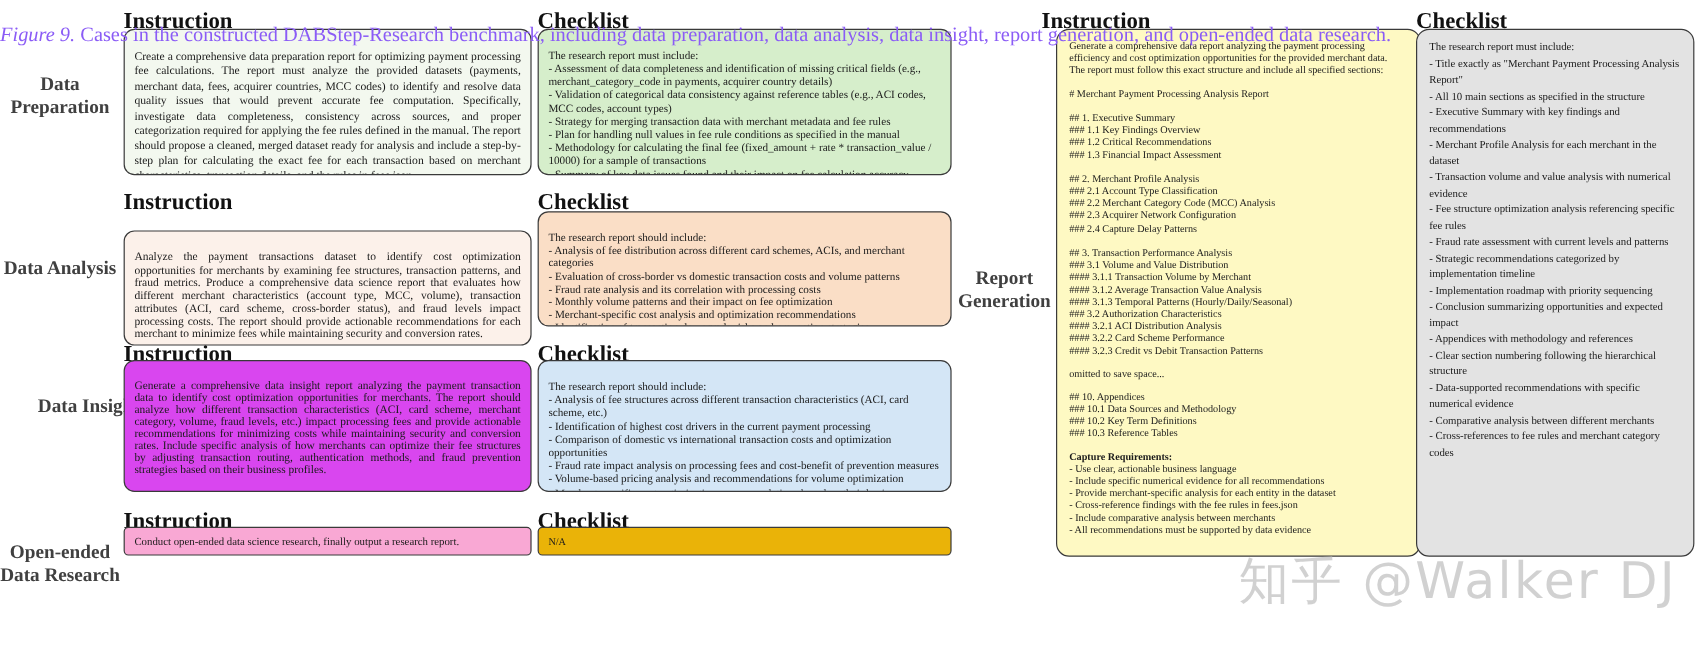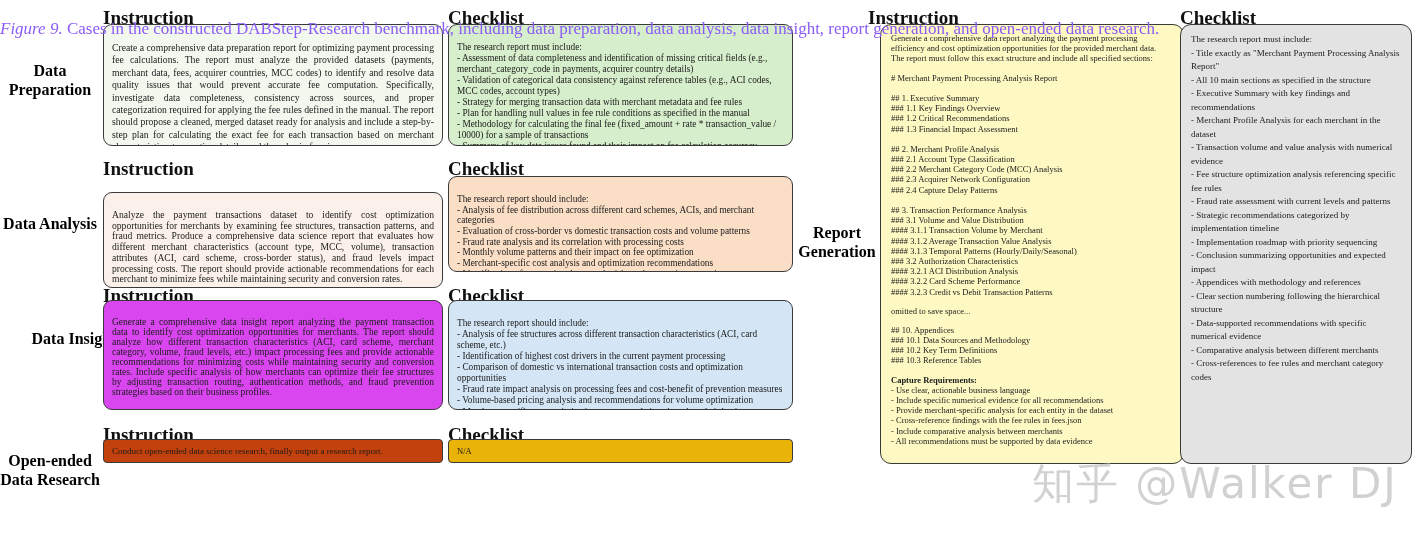--- a/index.html
+++ b/index.html
@@ -5,21 +5,21 @@
   html,body { margin:0; padding:0; background:#ffffff; }
   .figure-wrap {
     position:relative; width:1421px; height:554px; background:#ffffff;
     font-family:"Liberation Serif", serif; color:#111; overflow:hidden;
   }
   .col-header {
     position:absolute; text-align:left; font-size:19px; color:#111;font-weight:bold;
   }
   .row-label {
     position:absolute; left:0; width:100px; text-align:center;
-    font-weight:bold; font-size:16px; line-height:1.18; color:#000000;
+    font-weight:bold; font-size:16px; line-height:1.18; color:#404040;
   }
   .box {
     position:absolute; box-sizing:border-box; border:1px solid #3a3a3a;
     border-radius:9px; padding:17px 8px; overflow:hidden; color:#1a1a1a;
   }
   .box.small { border-radius:4px; display:flex; align-items:center; padding:2px 8px; }
   .instr-text { text-align:justify; }
   .check-text { white-space:pre-line; }
   .r1i { font-size:9.7px; line-height:1.28; }
   .r1c { font-size:9.3px; line-height:1.18; }
@@ -103,21 +103,21 @@
 - Fraud rate impact analysis on processing fees and cost-benefit of prevention measures
 - Volume-based pricing analysis and recommendations for volume optimization
 - Merchant-specific cost optimization recommendations based on their business profiles
 - Actionable strategies for minimizing downgrades and avoiding penalty fees
 - Cost-benefit analysis of different authentication methods and transaction routing options</div>
   </div>
 
   <div class="col-header" style="left:103px; width:340px; top:424px;">Instruction</div>
   <div class="col-header" style="left:448px; width:345px; top:424px;">Checklist</div>
   <div class="row-label" style="top:452px;">Open-ended Data Research</div>
-  <div class="box small" style="left: 103px; top: 439px; width: 340px; height: 24px; background-color: #c2410c;">
+  <div class="box small" style="left: 103px; top: 439px; width: 340px; height: 24px; background-color: #f9a8d4;">
     <div class="r4i">Conduct open-ended data science research, finally output a research report.</div>
   </div>
   <div class="box small" style="left: 448px; top: 439px; width: 345px; height: 24px; background-color: #eab308;">
     <div class="r4c">N/A</div>
   </div>
 
   <div class="col-header" style="left:868px; width:304px; top:7px;">Instruction</div>
   <div class="col-header" style="left:1180px; width:232px; top:7px;">Checklist</div>
   <div class="row-label" style="left:794px; width:86px; top:224px;">Report Generation</div>
 

